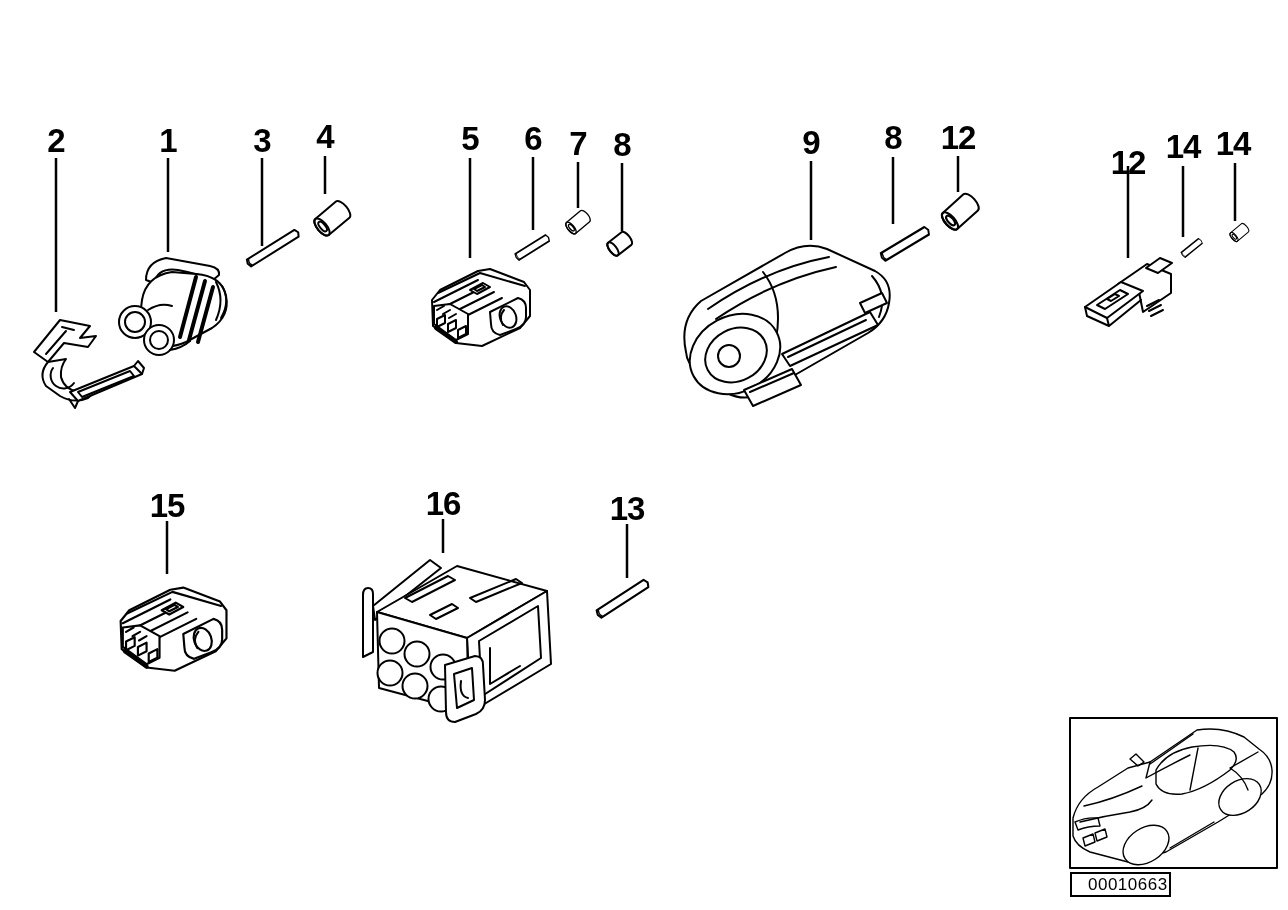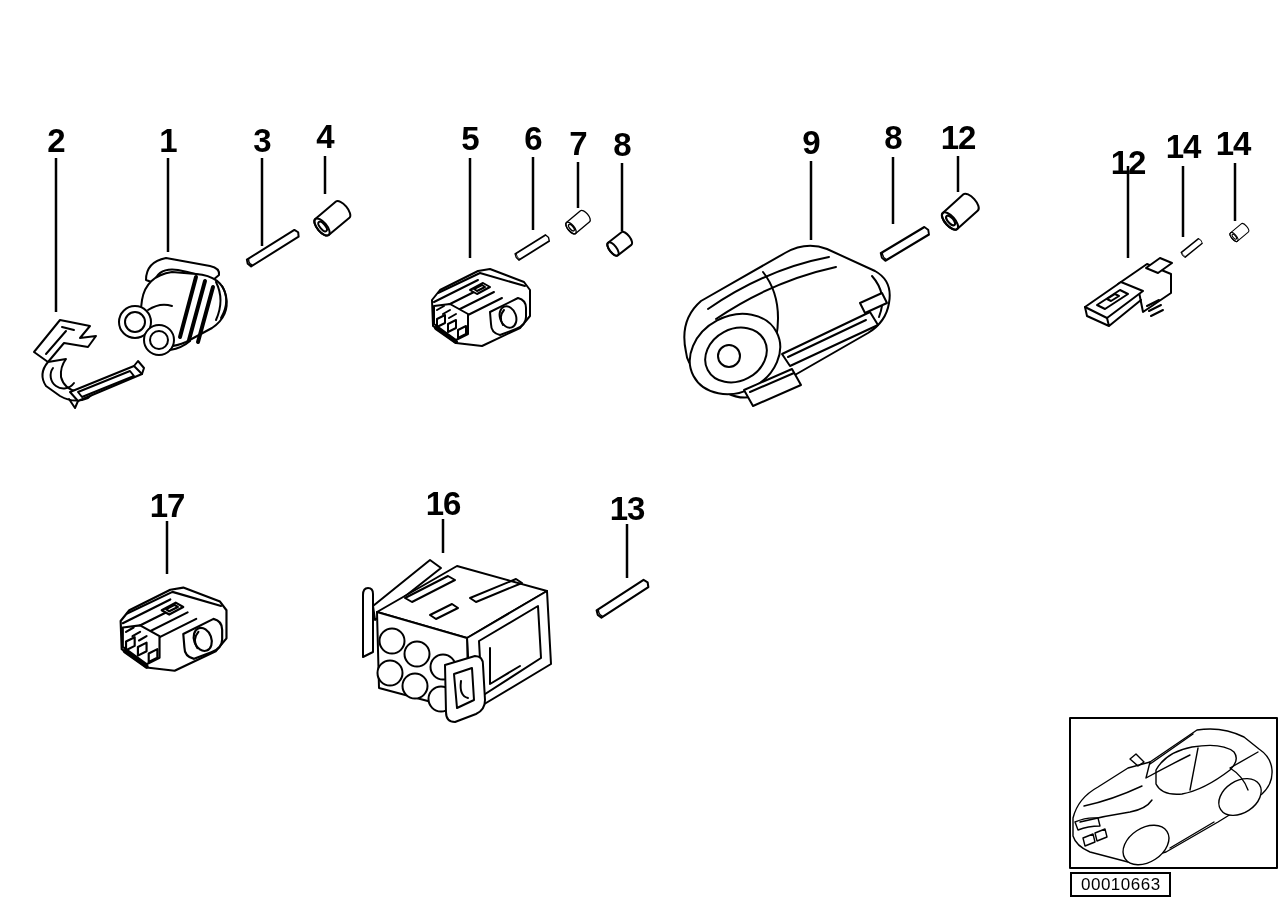--- a/index.html
+++ b/index.html
@@ -3,21 +3,21 @@
 <meta charset="utf-8">
 <style>
   html,body{margin:0;padding:0;background:#fff;}
   .stage{position:relative;width:1288px;height:910px;background:#ffffff;overflow:hidden;
          font-family:"Liberation Sans",sans-serif;}
   .stage svg{position:absolute;left:0;top:0;}
   .plabel{position:absolute;transform:translateX(-50%);font-weight:700;font-size:33px;
           line-height:1;color:#000;letter-spacing:-1px;white-space:nowrap;cursor:pointer;}
   .codebox{position:absolute;left:1070px;top:872px;width:97px;height:21px;border:2px solid #000;
            display:flex;align-items:center;box-sizing:content-box;background:#fff;}
-  .codebox span{font-size:17px;font-weight:400;color:#000;padding-left:9px;letter-spacing:0.5px;}
+  .codebox span{font-size:17px;font-weight:400;color:#000;padding-left:16px;letter-spacing:0.5px;}
   
   .ln{fill:none;stroke:#000;stroke-width:2;stroke-linejoin:round;stroke-linecap:round;}
   .fw{fill:#fff;stroke:#000;stroke-width:2;stroke-linejoin:round;stroke-linecap:round;}
   .thick{fill:none;stroke:#000;stroke-width:4;stroke-linecap:round;}
   .thin{fill:none;stroke:#000;stroke-width:1.4;stroke-linejoin:round;stroke-linecap:round;}
   .leader{stroke:#000;stroke-width:2.5;}
 </style>
 </head>
 <body>
 
@@ -196,21 +196,21 @@
   <div class="plabel" style="left:470px;top:122px">5</div>
   <div class="plabel" style="left:533px;top:122px">6</div>
   <div class="plabel" style="left:578px;top:127px">7</div>
   <div class="plabel" style="left:622px;top:128px">8</div>
   <div class="plabel" style="left:811px;top:126px">9</div>
   <div class="plabel" style="left:893px;top:121px">8</div>
   <div class="plabel" style="left:958px;top:121px">12</div>
   <div class="plabel" style="left:1128px;top:146px">12</div>
   <div class="plabel" style="left:1183px;top:130px">14</div>
   <div class="plabel" style="left:1233px;top:127px">14</div>
-  <div class="plabel" style="left:167px;top:489px">17</div>
+  <div class="plabel" style="left:167px;top:489px">15</div>
   <div class="plabel" style="left:443px;top:487px">16</div>
   <div class="plabel" style="left:627px;top:492px">13</div>
 
   <div class="codebox">
     <span>00010663</span>
   </div>
 
 </div>
 
 </body></html>

